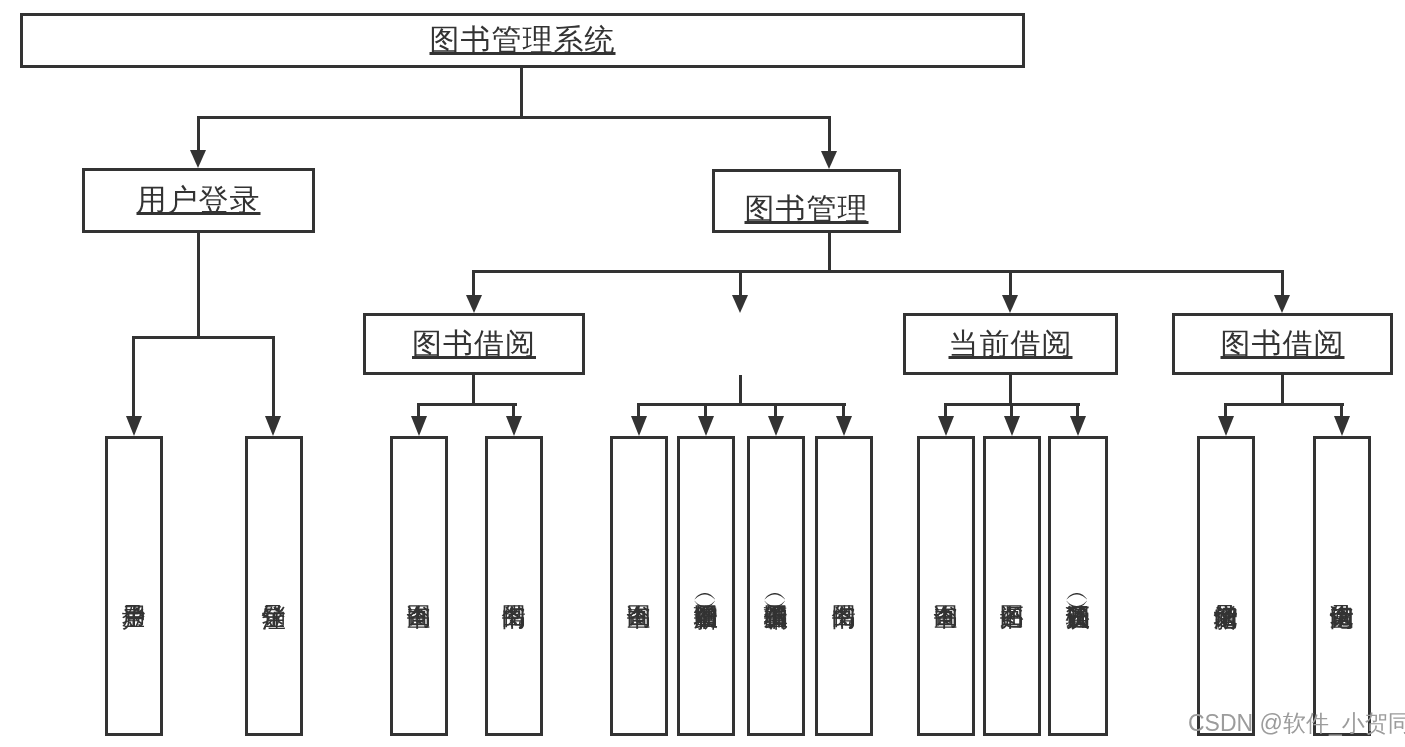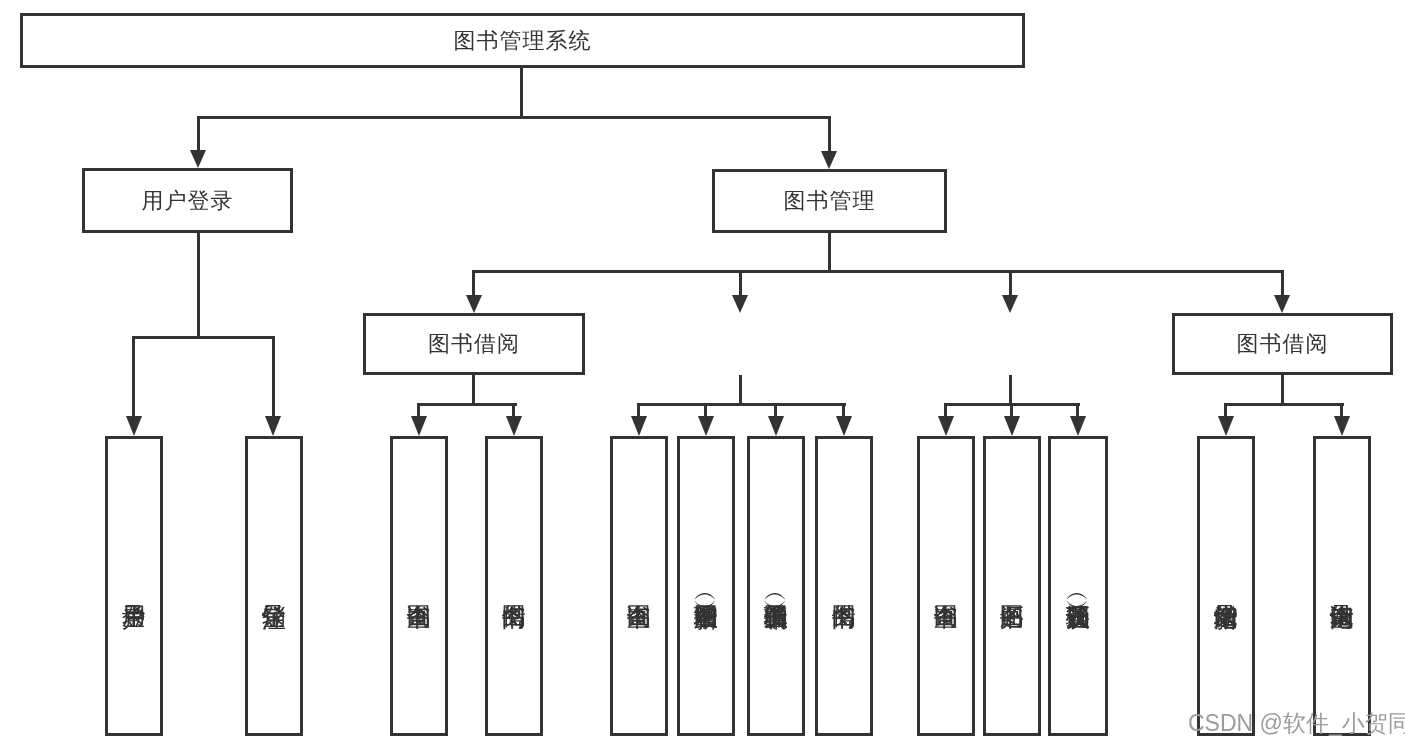--- a/index.html
+++ b/index.html
@@ -14,22 +14,23 @@
   }
   
   .hbox {
     position: absolute;
     box-sizing: border-box;
     border: 3px solid #333333;
     background: #ffffff;
     display: flex;
     align-items: center;
     justify-content: center;
-    font-size: 22px;
+    font-size: 30px;
     letter-spacing: 1px;
+    text-decoration: underline;
   }
   
   .vbox {
     position: absolute;
     box-sizing: border-box;
     top: 436px;
     height: 300px;
     width: 58px;
     border: 3px solid #333333;
     background: #ffffff;
@@ -76,24 +77,24 @@
     <span>图书管理系统</span>
   </div>
 
   <div class="line" style="left:520px; top:67px; width:3px; height:51px;"></div>
   <div class="line" style="left:197px; top:116px; width:634px; height:3px;"></div>
   <div class="line" style="left:197px; top:116px; width:3px; height:36px;"></div>
   <div class="arrow short" style="left:190px; top:150px;"></div>
   <div class="line" style="left:828px; top:116px; width:3px; height:36px;"></div>
   <div class="arrow short" style="left:821px; top:151px;"></div>
 
-  <div class="hbox" style="left:82px; top:168px; width:211px; height:65px;">
+  <div class="hbox" style="left:82px; top:168px; width:233px; height:65px;">
     <span>用户登录</span>
   </div>
-  <div class="hbox" style="left:712px; top:169px; width:235px; height:64px;">
+  <div class="hbox" style="left:712px; top:169px; width:189px; height:64px;align-items:flex-end;">
     <span>图书管理</span>
   </div>
 
   <div class="line" style="left:197px; top:233px; width:3px; height:106px;"></div>
   <div class="line" style="left:132px; top:336px; width:143px; height:3px;"></div>
   <div class="line" style="left:132px; top:336px; width:3px; height:82px;"></div>
   <div class="arrow" style="left:126px; top:416px;"></div>
   <div class="line" style="left:272px; top:336px; width:3px; height:82px;"></div>
   <div class="arrow" style="left:265px; top:416px;"></div>
 
@@ -104,20 +105,23 @@
   <div class="line" style="left:739px; top:270px; width:3px; height:27px;"></div>
   <div class="arrow short" style="left:732px; top:295px;"></div>
   <div class="line" style="left:1009px; top:270px; width:3px; height:27px;"></div>
   <div class="arrow short" style="left:1002px; top:295px;"></div>
   <div class="line" style="left:1281px; top:270px; width:3px; height:27px;"></div>
   <div class="arrow short" style="left:1274px; top:295px;"></div>
 
   <div class="hbox" style="left:363px; top:313px; width:222px; height:62px;">
     <span>图书借阅</span>
   </div>
+  <div class="hbox" style="left:903px; top:313px; width:215px; height:62px;">
+    <span>当前借阅</span>
+  </div>
   <div class="hbox" style="left:1172px; top:313px; width:221px; height:62px;">
     <span>图书借阅</span>
   </div>
 
   <div class="line" style="left:472px; top:375px; width:3px; height:31px;"></div>
   <div class="line" style="left:417px; top:403px; width:100px; height:3px;"></div>
   <div class="line" style="left:417px; top:403px; width:3px; height:17px;"></div>
   <div class="arrow" style="left:411px; top:416px;"></div>
   <div class="line" style="left:512px; top:403px; width:3px; height:17px;"></div>
   <div class="arrow" style="left:506px; top:416px;"></div>

